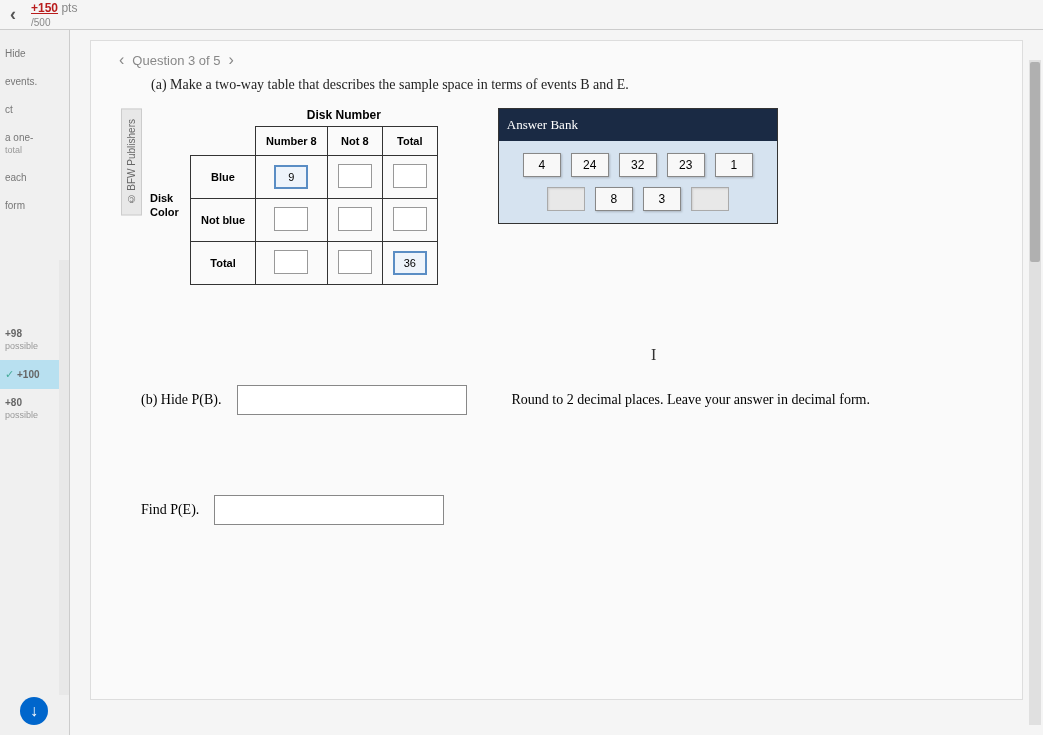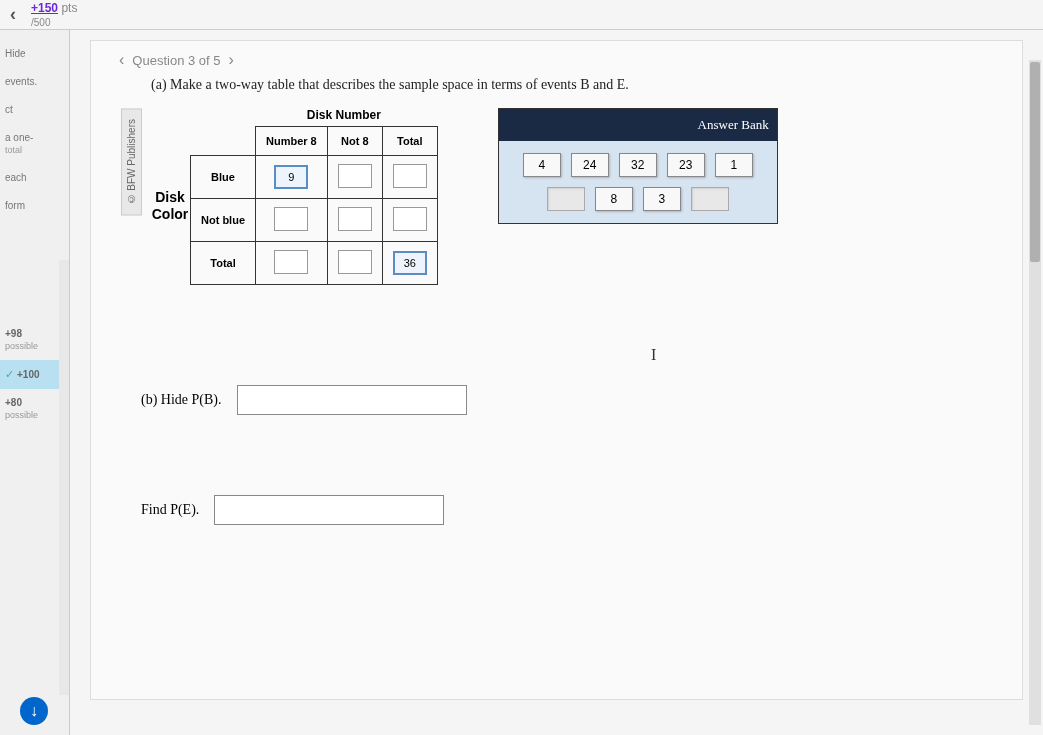--- a/index.html
+++ b/index.html
@@ -1,21 +1,21 @@
 <!DOCTYPE html>
 <html><head>
 <meta charset="utf-8">
 <style>
   * { box-sizing: border-box; margin: 0; padding: 0; font-family: Arial, sans-serif; }
   body { background: #d4d4d4; width: 1043px; height: 735px; overflow: hidden; position: relative; }
   
   .topbar { height: 30px; background: #f5f5f5; display: flex; align-items: center; padding: 0 10px; border-bottom: 1px solid #ccc; }
   .topbar .back { font-size: 18px; font-weight: bold; color: #555; margin-right: 15px; cursor: pointer; }
   .topbar .points { color: #888; font-size: 12px; }
-  .topbar .points .pts { color: #6d28d9; font-weight: bold; text-decoration: underline; }
+  .topbar .points .pts { color: #b91c1c; font-weight: bold; text-decoration: underline; }
   
   .main-wrap { display: flex; height: 705px; }
   
   .sidebar { width: 70px; background: #f0f0f0; border-right: 1px solid #ccc; padding-top: 10px; position: relative; }
   .sidebar .item { font-size: 10px; color: #777; padding: 8px 5px; text-align: left; line-height: 1.2; }
   .sidebar .item.active { background: #b8e0f0; }
   .sidebar .item .pts { font-size: 10px; font-weight: bold; color: #666; }
   .sidebar .item .lbl { font-size: 9px; color: #999; }
   .sidebar .check { color: #4a9; font-size: 11px; }
   .sidebar .down-arrow { position: absolute; bottom: 10px; left: 20px; width: 28px; height: 28px; border-radius: 50%; background: #0066cc; color: white; display: flex; align-items: center; justify-content: center; font-size: 16px; cursor: pointer; }
@@ -29,31 +29,31 @@
   .prompt { font-size: 14px; color: #222; margin-left: 40px; margin-bottom: 15px; font-family: Georgia, serif; }
   
   .table-area { display: flex; align-items: flex-start; gap: 60px; margin-left: 10px; }
   
   .two-way-wrap { display: flex; align-items: flex-start; }
   .pub { writing-mode: vertical-rl; transform: rotate(180deg); font-size: 10px; color: #666; background: #e8e8e8; padding: 10px 4px; margin-right: 8px; border: 1px solid #ccc; }
   
   .two-way { font-size: 12px; }
   .two-way .title-top { text-align: center; font-weight: bold; font-size: 12px; margin-bottom: 4px; margin-left: 100px; }
   .two-way-inner { display: flex; align-items: center; }
-  .two-way .left-label { font-weight: bold; font-size: 14px; width: 40px; text-align: center; line-height: 1.2; }
+  .two-way .left-label { font-weight: bold; font-size: 11px; width: 40px; line-height: 1.2; }
   .two-way table { border-collapse: collapse; }
   .two-way th, .two-way td { border: 1px solid #333; padding: 8px 10px; text-align: center; font-size: 11px; }
   .two-way th { background: #fafafa; font-weight: bold; }
   .two-way th.no-border { border: none; background: transparent; }
   .two-way .row-label { font-weight: bold; font-size: 11px; border: 1px solid #333; }
   .cell-input { width: 34px; height: 24px; border: 1px solid #999; background: #fff; display: inline-flex; align-items: center; justify-content: center; font-size: 11px; }
   .cell-input.filled { border: 2px solid #5a8dc4; background: #eef4fb; }
   
   .answer-bank { border: 1px solid #333; min-width: 280px; }
-  .answer-bank .header { background: #1a2a44; color: #fff; text-align: right; padding: 8px; font-size: 13px; font-family: Georgia, serif; }
+  .answer-bank .header { background: #1a2a44; color: #fff; text-align: left; padding: 8px; font-size: 13px; font-family: Georgia, serif; }
   .answer-bank .body { background: #d6e3f0; padding: 12px; }
   .answer-bank .row { display: flex; gap: 10px; justify-content: center; margin-bottom: 10px; }
   .answer-bank .row:last-child { margin-bottom: 0; }
   .chip { width: 38px; height: 24px; background: #f8f8f8; border: 1px solid #888; display: flex; align-items: center; justify-content: center; font-size: 12px; cursor: move; box-shadow: 1px 1px 2px rgba(0,0,0,0.2); }
   .chip.empty { background: #e8e8e8; border: 1px solid #aaa; box-shadow: inset 1px 1px 2px rgba(0,0,0,0.1); cursor: default; }
   
   .sub-q { display: flex; align-items: center; margin-top: 100px; margin-left: 30px; gap: 15px; }
   .sub-q .label { font-family: Georgia, serif; font-size: 14px; }
   .sub-q .input-box { width: 230px; height: 30px; border: 1px solid #888; background: #fff; }
   .sub-q .instr { font-size: 14px; font-family: Georgia, serif; margin-left: 30px; }
@@ -160,20 +160,21 @@
             </div>
           </div>
         </div>
       </div>
 
       <span class="cursor-mark" style="left:560px; top:305px;">I</span>
 
       <div class="sub-q">
         <span class="label">(b) Hide P(B).</span>
         <input class="input-box" style="">
+        <span class="instr">Round to 2 decimal places. Leave your answer in decimal form.</span>
       </div>
 
       <div class="sub-q" style="margin-top:80px;">
         <span class="label">Find P(E).</span>
         <input class="input-box" style="">
       </div>
 
     </div>
     <div class="scrollbar-right">
       <div class="thumb"></div>

